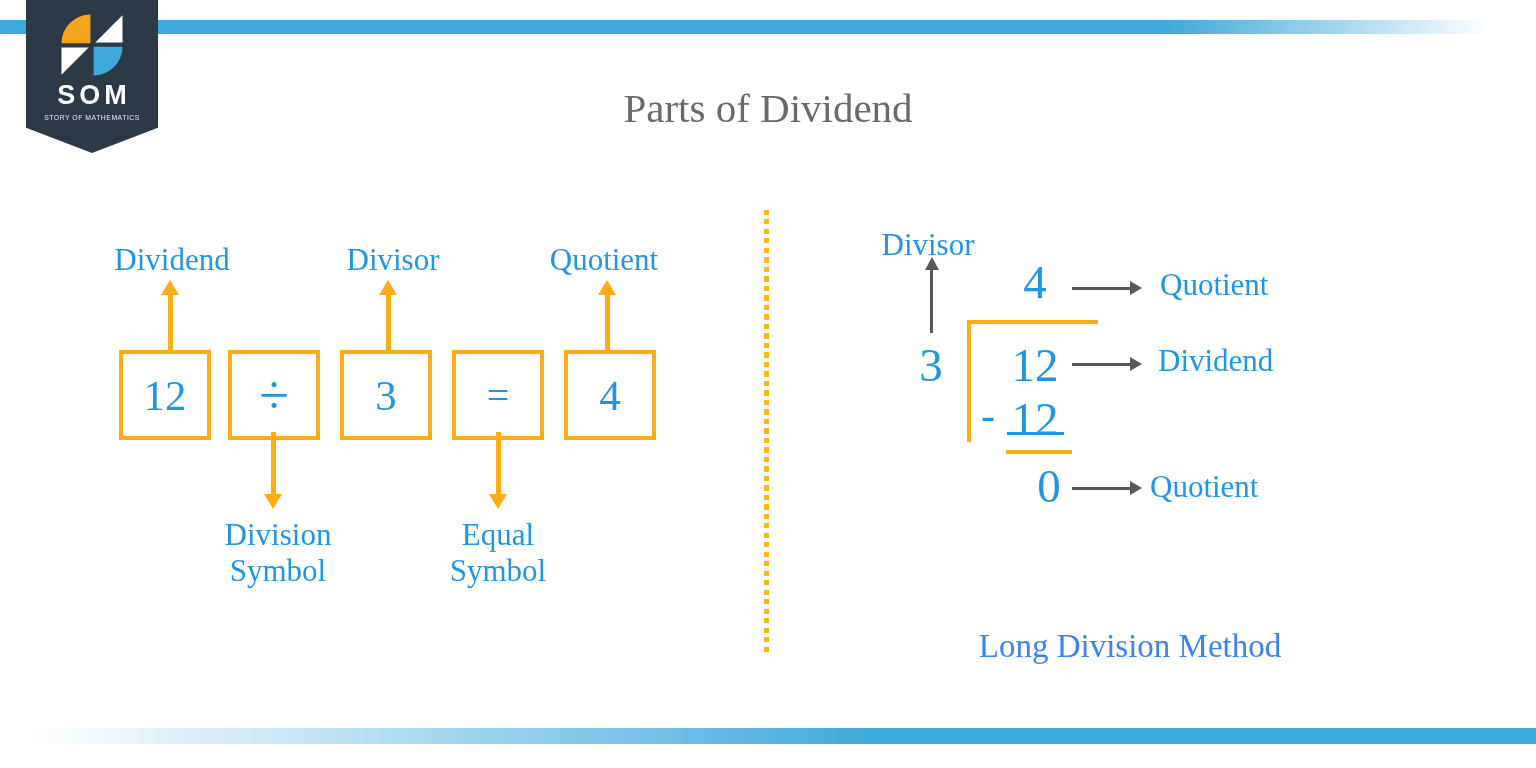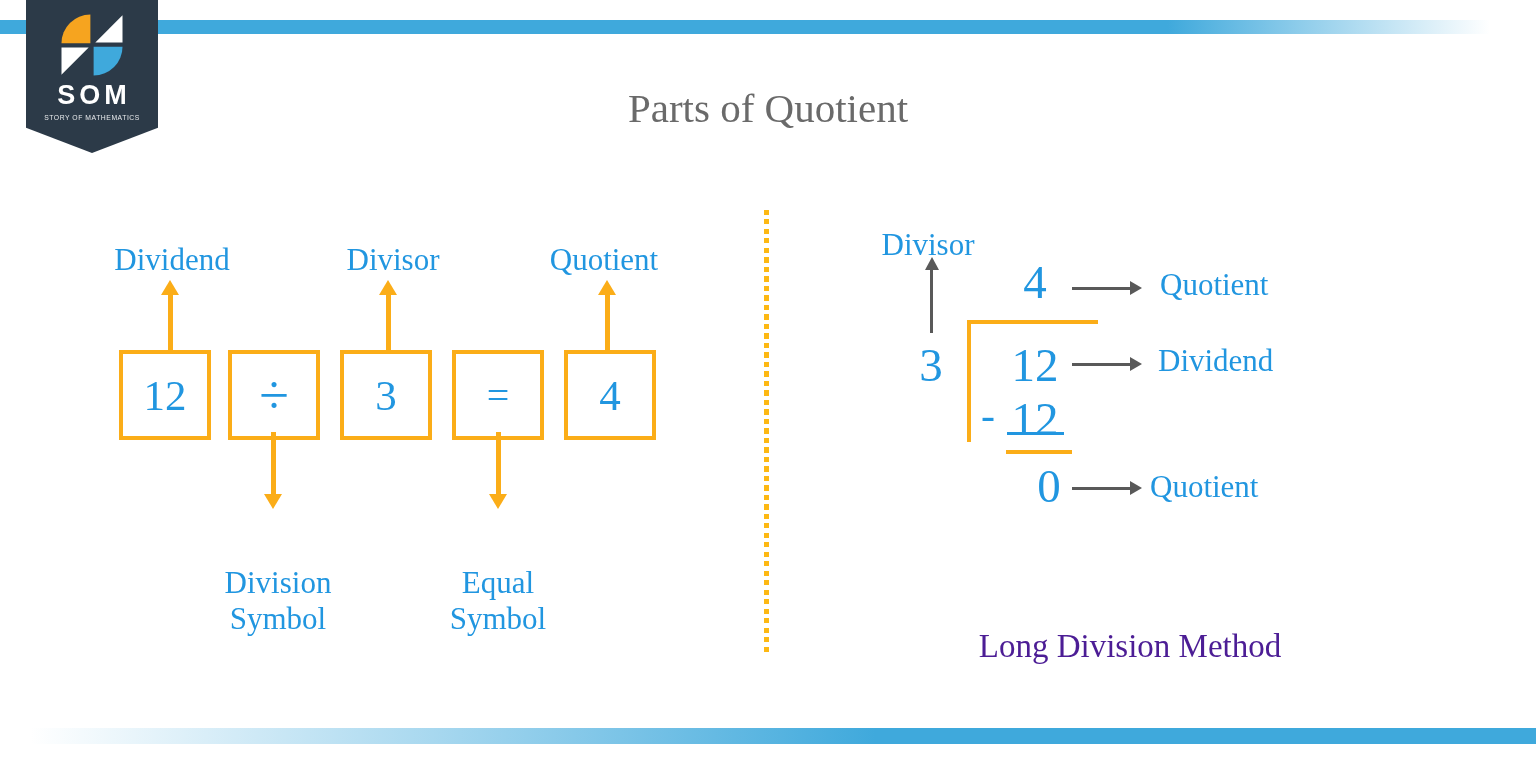--- a/index.html
+++ b/index.html
@@ -35,21 +35,21 @@
   .tagline {
     font-family:"Liberation Sans", sans-serif; font-size:6.8px;
     color:#E9EBED; letter-spacing:.55px; margin-top:3px; white-space:nowrap;
   }
 
   .title {
     position:absolute; left:0; top:84px; width:1536px; text-align:center;
     font-size:41px; font-weight:normal; color:#6A6A6A;
   }
   .lbl { position:absolute; font-size:31px; color:#2196E0; text-align:center; }
-  .lbl2 { line-height:36px;margin-top:48px; }
+  .lbl2 { line-height:36px; }
 
   
   .eq-box {
     position:absolute; top:350px; width:92px; height:90px;
     border:4px solid #FBAD18; background:#ffffff;
     display:flex; align-items:center; justify-content:center;
     font-size:43px; color:#2196E0;
   }
   .sym-div { font-size:54px; }
   .sym-eq  { font-size:40px; }
@@ -87,21 +87,21 @@
     background:repeating-linear-gradient(to bottom, #FDB813 0px, #FDB813 5px, rgba(0,0,0,0) 5px, rgba(0,0,0,0) 9.5px);
   }
 
   
   .num { position:absolute; font-size:47px; color:#2196E0; text-align:center; line-height:1.1; }
   .oline { position:absolute; background:#FBAD18; }
   .bline { position:absolute; background:#2196E0; }
   .minus { position:absolute; font-size:42px; color:#2196E0; line-height:1.1; }
   .caption {
     position:absolute; left:940px; top:628px; width:380px; text-align:center;
-    font-size:33px; color:#4c1d95;
+    font-size:33px; color:#3b82f6;
   }
 </style>
 </head>
 <body>
 
 <div class="canvas">
 
   <div class="top-bar"></div>
   <div class="bottom-bar"></div>
 
@@ -109,21 +109,21 @@
     <svg width="66" height="66" viewBox="0 0 80 80">
       <path d="M38 3 A35 35 0 0 0 3 38 L38 38 Z" fill="#F6A41F"></path>
       <path d="M44 37 L77 4 L77 37 Z" fill="#ffffff"></path>
       <path d="M42 42 L77 42 A35 35 0 0 1 42 77 Z" fill="#3FA9DC"></path>
       <path d="M36 43 L3 76 L3 43 Z" fill="#ffffff"></path>
     </svg>
     <div class="brand">SOM</div>
     <div class="tagline">STORY OF MATHEMATICS</div>
   </div>
 
-  <h1 class="title">Parts of Quotient</h1>
+  <h1 class="title">Parts of Dividend</h1>
 
   <div class="lbl" style="left:92px;top:242px;width:160px">Dividend</div>
   <div class="lbl" style="left:313px;top:242px;width:160px">Divisor</div>
   <div class="lbl" style="left:524px;top:242px;width:160px">Quotient</div>
 
   <div class="head-up" style="left:161px;top:280px"></div>
   <div class="stem-v" style="left:168px;top:294px;height:66px"></div>
   <div class="head-up" style="left:379px;top:280px"></div>
   <div class="stem-v" style="left:386px;top:294px;height:66px"></div>
   <div class="head-up" style="left:598px;top:280px"></div>

